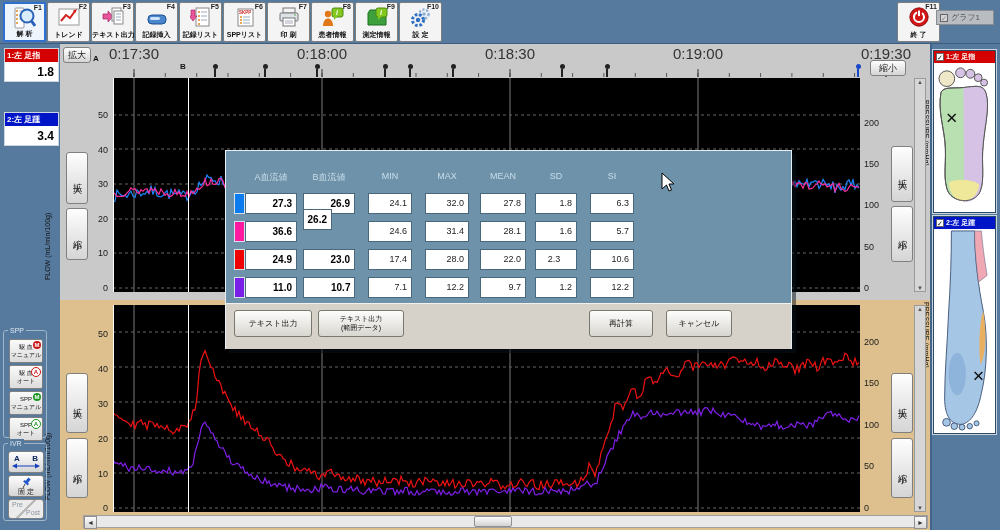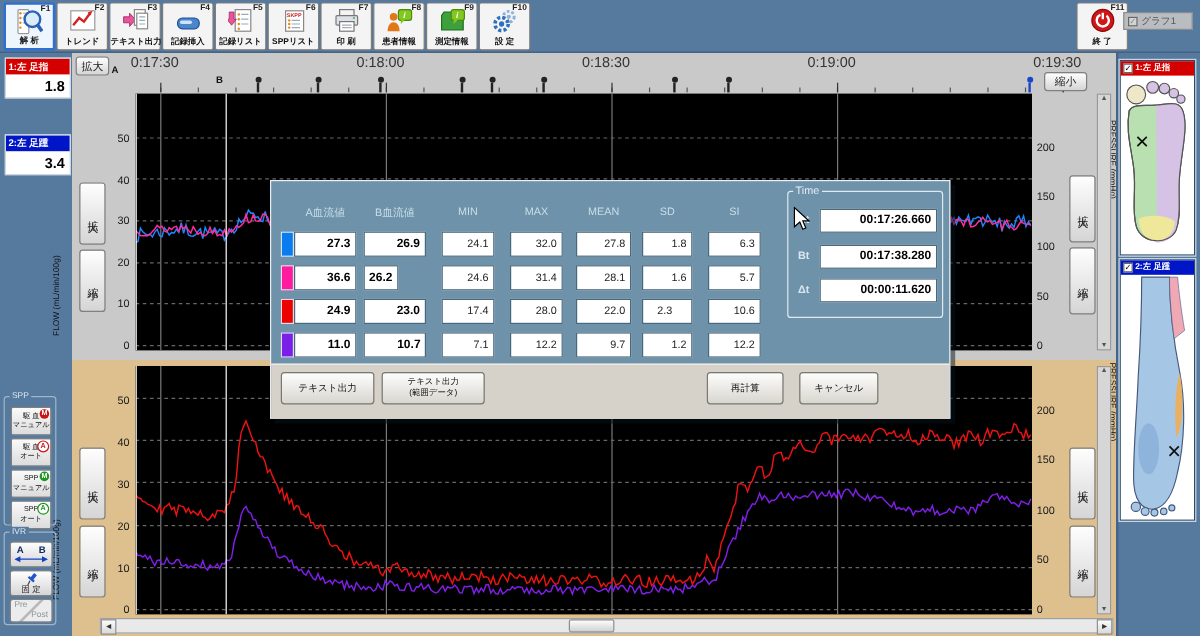--- a/index.html
+++ b/index.html
@@ -7,21 +7,21 @@
 .abs{position:absolute}
 .fbtn{position:absolute;top:2px;width:43px;height:40px;background:#f4f4f4;border:1px solid #7e7e7e;border-radius:2px;box-sizing:border-box}
 .fbtn.active{border:2px solid #2f6fd0;background:#eef5fc}
 .fkey{position:absolute;top:0px;right:2px;font-size:7px;font-weight:bold;color:#222}
 .ficon{position:absolute;left:50%;top:3px;transform:translateX(-50%);width:22px;height:22px}
 .ficon svg{width:22px;height:22px}
 .flabel{position:absolute;bottom:1px;left:0;right:0;text-align:center;font-size:7px;font-weight:bold;color:#111;white-space:nowrap}
 .gbtn{position:absolute;background:linear-gradient(#fefefe,#d5d5d5);border:1px solid #808080;border-radius:3px;box-sizing:border-box;display:flex;align-items:center;justify-content:center;color:#222;font-size:9px}
 .vtxt{writing-mode:vertical-rl;letter-spacing:2px}
 .tick-label{position:absolute;font-size:9px;color:#1a1a1a}
-.tlabel{position:absolute;top:45px;width:50px;font-size:12px;color:#333}
+.tlabel{position:absolute;top:45px;width:50px;font-size:15px;color:#333}
 .measure{border:1px solid #cdd6de;background:#fff}
 .measure .hdr{height:13px;color:#fff;font-size:8px;font-weight:bold;line-height:13px;padding-left:2px;white-space:nowrap}
 .measure .val{font-size:12px;font-weight:bold;text-align:right;padding:3px 4px 2px 0;color:#000}
 .vlabel{position:absolute;writing-mode:vertical-rl;font-size:7px;color:#111;white-space:nowrap}
 .flip{transform:rotate(180deg)}
 .grp{position:absolute;border:1px solid #9fb6c9;border-radius:3px;box-sizing:border-box}
 .gl{position:absolute;top:-5px;left:4px;background:#56799e;font-size:7px;color:#dce8f2;padding:0 2px;line-height:9px}
 .sppb{position:absolute;left:5px;width:34px;height:24px;background:linear-gradient(#fafafa,#dcdcdc);border:1px solid #808080;border-radius:2px;font-size:6px;text-align:center;box-sizing:border-box;padding-top:3px;color:#111;line-height:8px}
 .badge{position:absolute;top:1px;right:1px;width:8px;height:8px;border-radius:50%;font-size:6px;line-height:8px;font-weight:bold;text-align:center}
 .dlg-hdr{position:absolute;font-size:9px;color:#c9deea;text-align:center;white-space:nowrap}
@@ -406,21 +406,21 @@
         <div class="dchip" style="left: 8px; top: 42px; background: rgb(10, 124, 240);"></div>
         <div class="dbox dbold" style="left: 19px; top: 42px; width: 52px;">27.3</div>
         <div class="dbox dbold" style="left: 77px; top: 42px; width: 52px;">26.9</div>
         <div class="dbox" style="left: 142px; top: 42px; width: 44px;">24.1</div>
         <div class="dbox" style="left: 199px; top: 42px; width: 44px;">32.0</div>
         <div class="dbox" style="left: 254px; top: 42px; width: 46px;">27.8</div>
         <div class="dbox" style="left: 309px; top: 42px; width: 42px;">1.8</div>
         <div class="dbox" style="left: 364px; top: 42px; width: 44px; text-align: right;">6.3</div>
         <div class="dchip" style="left: 8px; top: 70px; background: rgb(255, 26, 160);"></div>
         <div class="dbox dbold" style="left: 19px; top: 70px; width: 52px;">36.6</div>
-        <div class="dbox dbold" style="left: 77px; top: 70px; width: 29px;">26.2</div>
+        <div class="dbox dbold" style="left: 77px; top: 58px; width: 29px;">26.2</div>
         <div class="dbox" style="left: 142px; top: 70px; width: 44px;">24.6</div>
         <div class="dbox" style="left: 199px; top: 70px; width: 44px;">31.4</div>
         <div class="dbox" style="left: 254px; top: 70px; width: 46px;">28.1</div>
         <div class="dbox" style="left: 309px; top: 70px; width: 42px;">1.6</div>
         <div class="dbox" style="left: 364px; top: 70px; width: 44px;">5.7</div>
         <div class="dchip" style="left: 8px; top: 98px; background: rgb(238, 0, 0);"></div>
         <div class="dbox dbold" style="left: 19px; top: 98px; width: 52px;">24.9</div>
         <div class="dbox dbold" style="left: 77px; top: 98px; width: 52px;">23.0</div>
         <div class="dbox" style="left: 142px; top: 98px; width: 44px;">17.4</div>
         <div class="dbox" style="left: 199px; top: 98px; width: 44px;">28.0</div>
@@ -429,31 +429,20 @@
         <div class="dbox" style="left: 364px; top: 98px; width: 44px;">10.6</div>
         <div class="dchip" style="left: 8px; top: 126px; background: rgb(122, 31, 232);"></div>
         <div class="dbox dbold" style="left: 19px; top: 126px; width: 52px;">11.0</div>
         <div class="dbox dbold" style="left: 77px; top: 126px; width: 52px; padding-left: 27px;">10.7</div>
         <div class="dbox" style="left: 142px; top: 126px; width: 44px;">7.1</div>
         <div class="dbox" style="left: 199px; top: 126px; width: 44px;">12.2</div>
         <div class="dbox" style="left: 254px; top: 126px; width: 46px;">9.7</div>
         <div class="dbox" style="left: 309px; top: 126px; width: 42px;">1.2</div>
         <div class="dbox" style="left: 364px; top: 126px; width: 44px;">12.2</div>
       </div>
-    <div class="grp" id="timegrp" style="left:430px;top:8px;width:130px;height:106px;border-color:#dfe9f0">
-      <span class="gl" style="background:#6e92a9;color:#e4eef4;font-size:9px">Time</span>
-      <div id="timerows">
-          <span class="tlbl" style="left: 8px; top: 18px;">At</span>
-          <div class="dbox dbold" style="left: 26px; top: 14px; width: 98px; height: 20px; line-height: 18px;">00:17:26.660</div>
-          <span class="tlbl" style="left: 8px; top: 48px;">Bt</span>
-          <div class="dbox dbold" style="left: 26px; top: 44px; width: 98px; height: 20px; line-height: 18px;">00:17:38.280</div>
-          <span class="tlbl" style="left: 8px; top: 76px;">Δt</span>
-          <div class="dbox dbold" style="left: 26px; top: 72px; width: 98px; height: 20px; line-height: 18px;">00:00:11.620</div>
-        </div>
-    </div>
     <div class="abs" style="left:0;top:152px;width:565px;height:45px;background:#d6d2c9;border-top:1px solid #f2f0ea">
       <div id="dlgbtns">
           <div class="dlgbtn" style="left: 8px; top: 6px; width: 78px; height: 27px;">
             <span>テキスト出力</span>
           </div>
           <div class="dlgbtn" style="left: 92px; top: 6px; width: 86px; height: 27px;">
             <span style="font-size: 7px;">テキスト出力</span>
             <span style="font-size: 7px;">(範囲データ)</span>
           </div>
           <div class="dlgbtn" style="left: 363px; top: 6px; width: 64px; height: 27px;">

